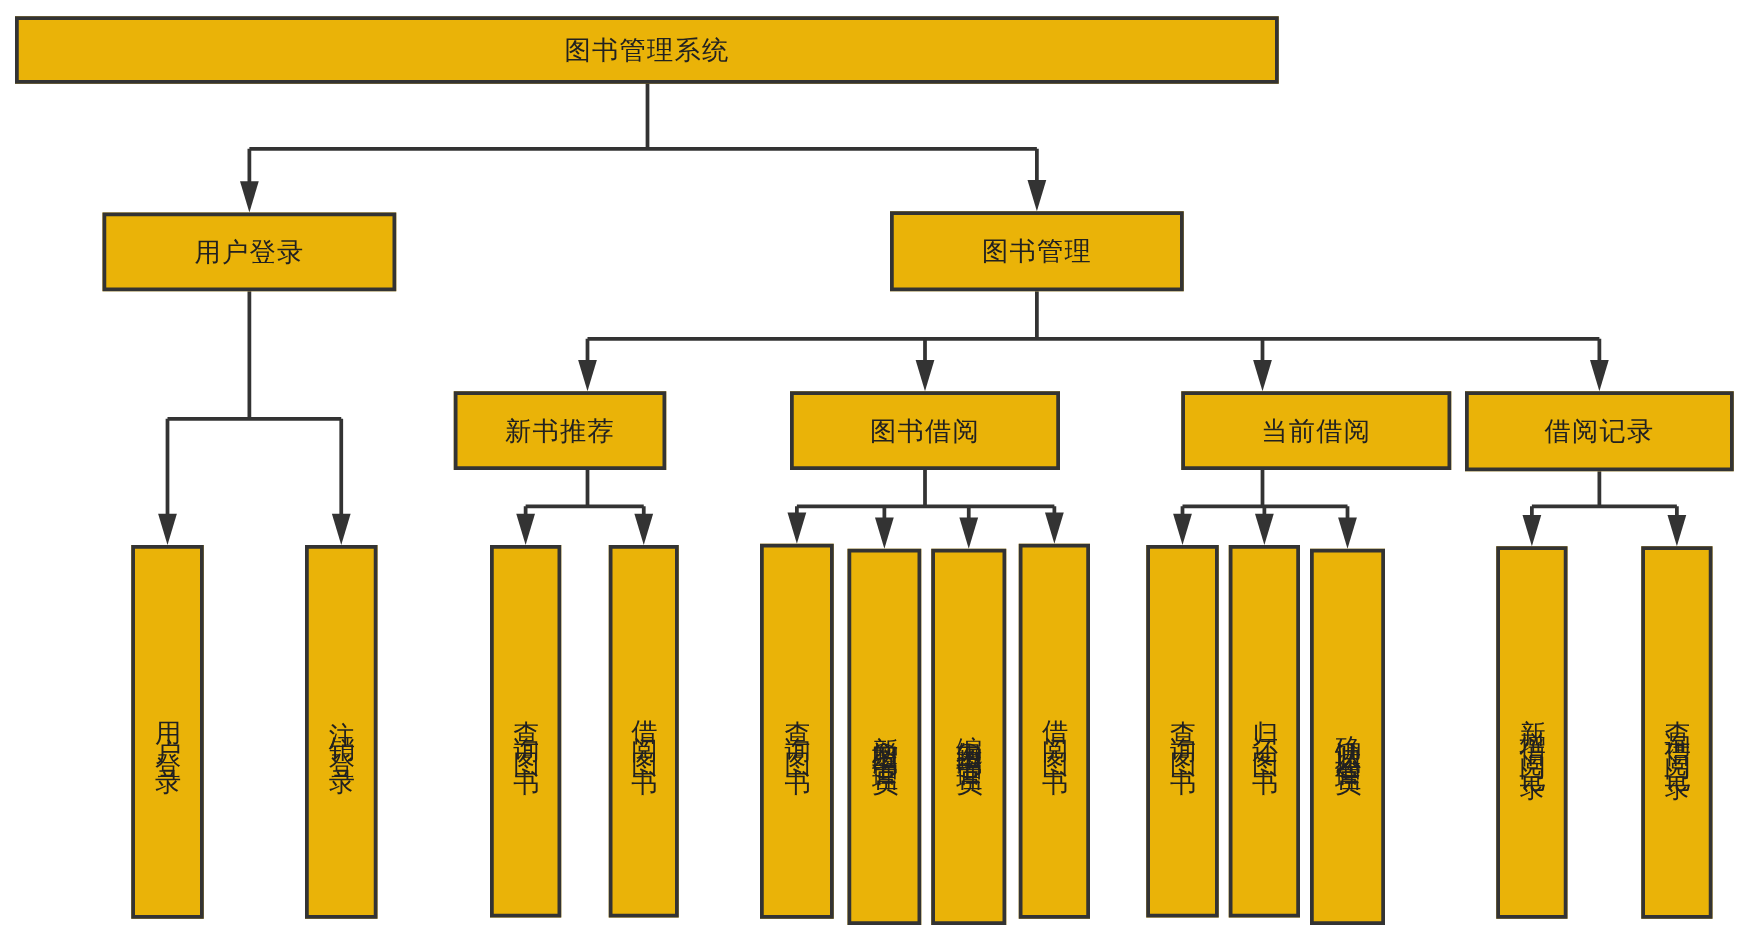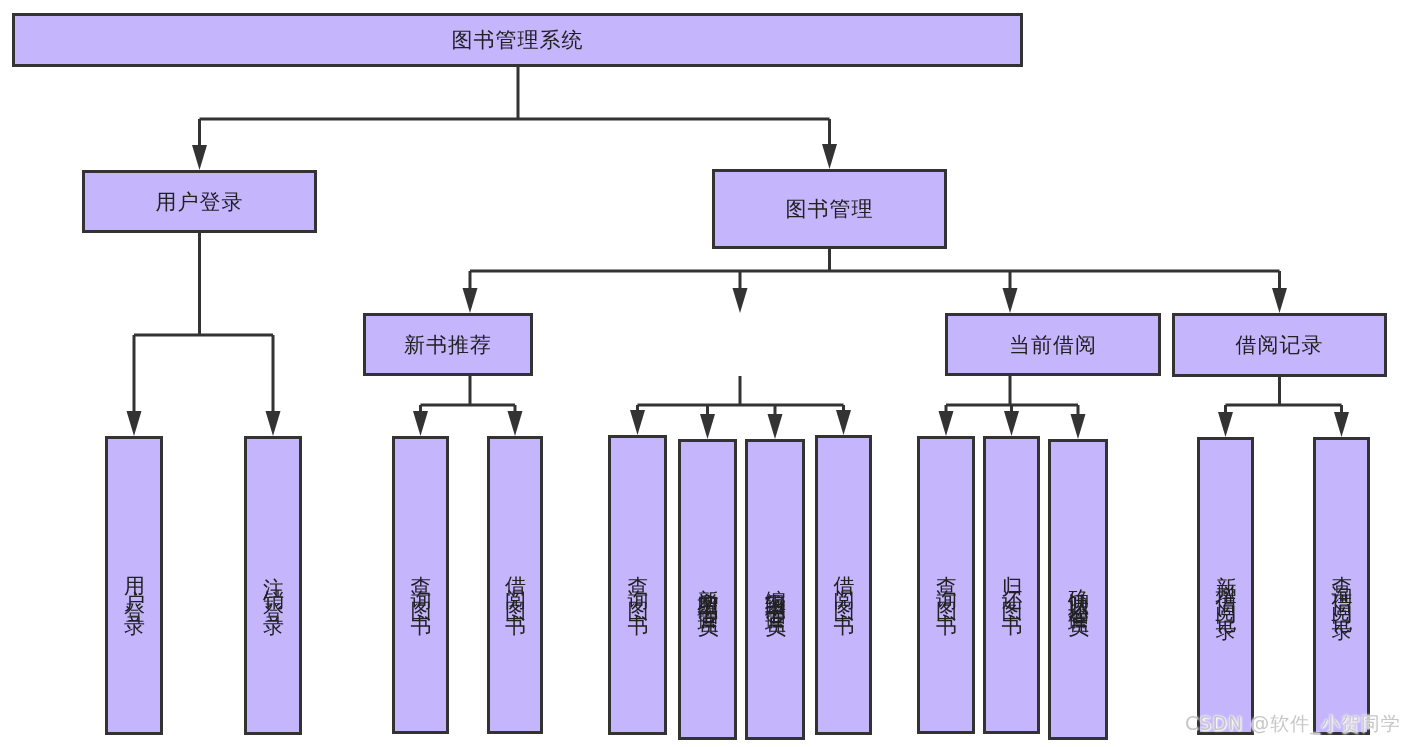--- a/index.html
+++ b/index.html
@@ -16,21 +16,21 @@
     left: 0; top: 0;
     width: 1405px; height: 747px;
     z-index: 1;
   }
   svg.connectors line { stroke: #333333; stroke-width: 3; }
   svg.connectors polygon { fill: #333333; stroke: none; }
   .node {
     position: absolute;
     box-sizing: border-box;
     border: 3px solid #333333;
-    background: #c4b5fd;
+    background: #eab308;
     display: flex;
     align-items: center;
     justify-content: center;
     color: #212121;
     z-index: 2;
   }
   .node.h {
     font-size: 21px;
     letter-spacing: 1px;
     white-space: nowrap;
@@ -119,23 +119,24 @@
     <line x1="1225.5" y1="405" x2="1341.5" y2="405"></line>
     <line x1="1225.5" y1="405" x2="1225.5" y2="414"></line>
     <polygon points="1218,412 1233,412 1225.5,437"></polygon>
     <line x1="1341.5" y1="405" x2="1341.5" y2="414"></line>
     <polygon points="1334,412 1349,412 1341.5,437"></polygon>
   </svg>
 
   <div class="node h" style="left:12px; top:13px; width:1011px; height:54px;">图书管理系统</div>
 
   <div class="node h" style="left:82px; top:170px; width:235px; height:63px;">用户登录</div>
-  <div class="node h" style="left:712px; top:169px; width:235px; height:80px;">图书管理</div>
+  <div class="node h" style="left:712px; top:169px; width:235px; height:64px;">图书管理</div>
 
   <div class="node h" style="left:363px; top:313px; width:170px; height:63px;">新书推荐</div>
+  <div class="node h" style="left:632px; top:313px; width:216px; height:63px;">图书借阅</div>
   <div class="node h" style="left:945px; top:313px; width:216px; height:63px;">当前借阅</div>
   <div class="node h" style="left:1172px; top:313px; width:215px; height:64px;">借阅记录</div>
 
   <div class="node v" style="left:105px; top:436px; width:58px; height:299px;">用户登录</div>
   <div class="node v" style="left:244px; top:436px; width:58px; height:299px;">注销登录</div>
 
   <div class="node v" style="left:392px; top:436px; width:57px; height:298px;">查询图书</div>
   <div class="node v" style="left:487px; top:436px; width:56px; height:298px;">借阅图书</div>
 
   <div class="node v" style="left:608px; top:435px; width:59px; height:300px;">查询图书</div>
@@ -143,15 +144,14 @@
   <div class="node v long" style="left:745px; top:439px; width:60px; height:301px;">编辑图书（管理员）</div>
   <div class="node v" style="left:815px; top:435px; width:57px; height:300px;">借阅图书</div>
 
   <div class="node v" style="left:917px; top:436px; width:58px; height:298px;">查询图书</div>
   <div class="node v" style="left:983px; top:436px; width:57px; height:298px;">归还图书</div>
   <div class="node v long" style="left:1048px; top:439px; width:60px; height:301px;">确认归还（管理员）</div>
 
   <div class="node v med" style="left:1197px; top:437px; width:57px; height:298px;">新增借阅记录</div>
   <div class="node v med" style="left:1313px; top:437px; width:57px; height:298px;">查询借阅记录</div>
 
-  <div class="watermark">CSDN @软件_小贺同学</div>
 
 </div>
 
 </body></html>

